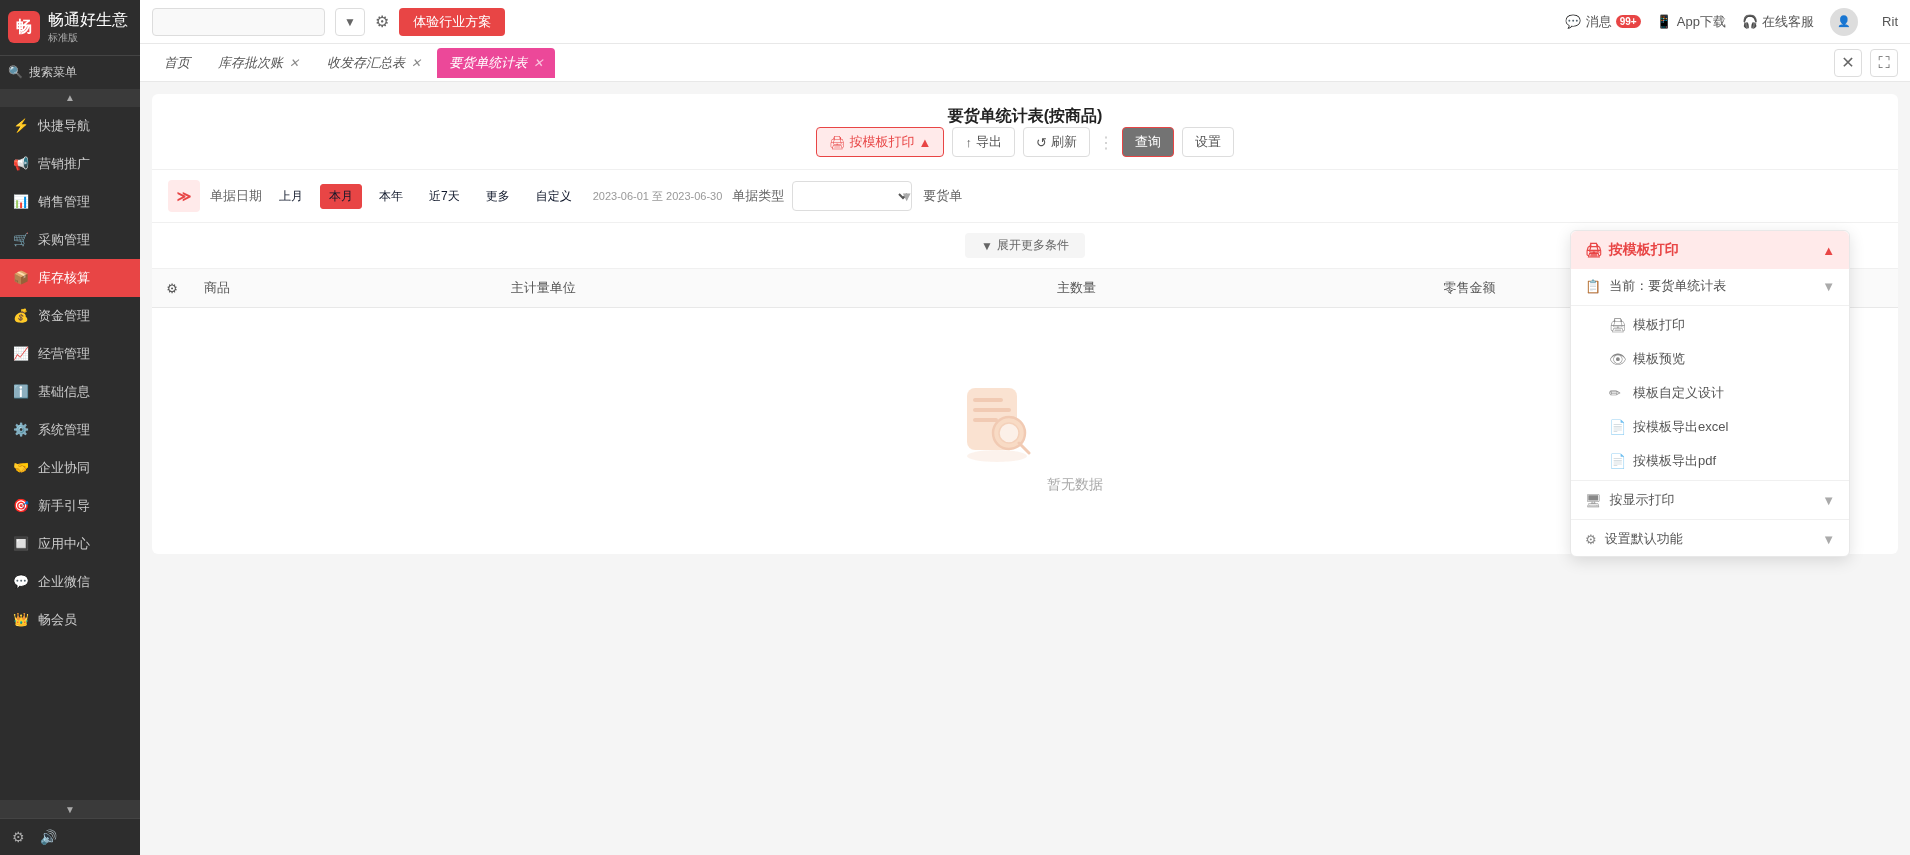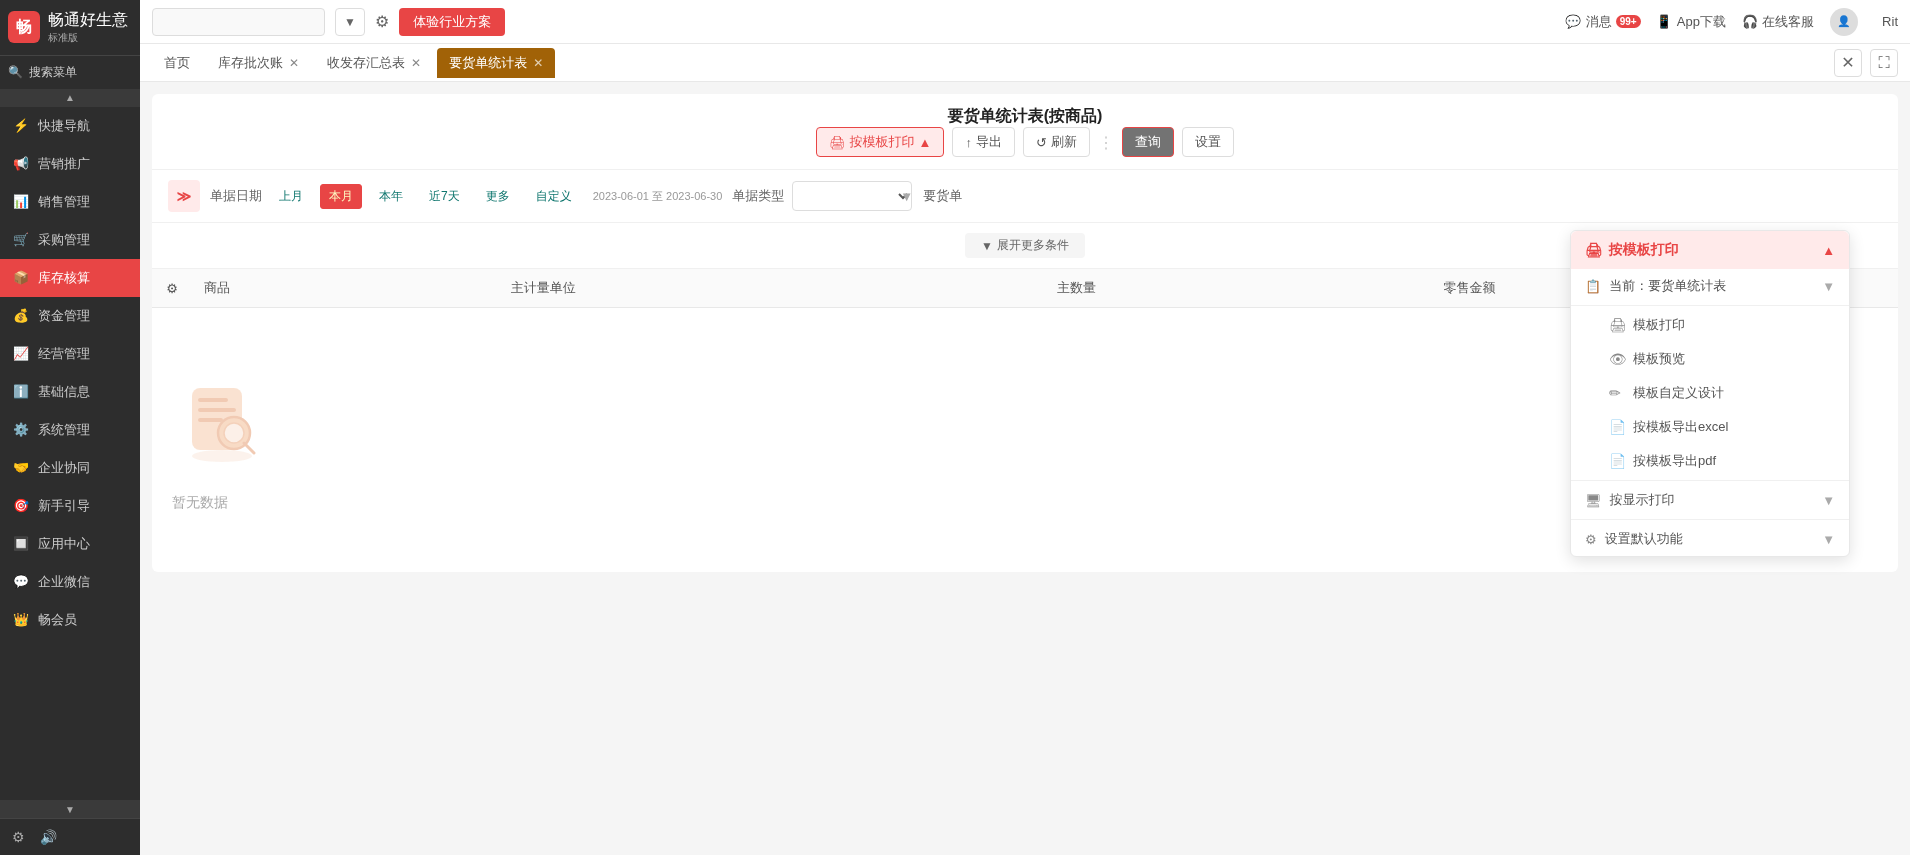--- a/index.html
+++ b/index.html
@@ -179,23 +179,24 @@
     .tab {
       padding: 6px 12px;
       cursor: pointer;
       font-size: 13px;
       color: #555;
       border-radius: 4px 4px 0 0;
       display: flex;
       align-items: center;
       gap: 6px;
       white-space: nowrap;
+      font-style: italic;
     }
     .tab.active {
-      background: #a16207;
+      background: #ec4899;
       color: #fff;
     }
     .tab-close {
       font-size: 12px;
       color: inherit;
       cursor: pointer;
       opacity: 0.7;
     }
     .tabs-right {
       margin-left: auto;
@@ -273,24 +274,24 @@
       align-items: center;
       gap: 8px;
       flex-wrap: wrap;
     }
     .filter-label { color: #666; font-size: 13px; white-space: nowrap; }
     .date-btn {
       padding: 3px 8px;
       border-radius: 3px;
       cursor: pointer;
       font-size: 12px;
-      color: #0f766e;
+      color: #0f172a;
       border: 1px solid transparent;
     }
-    .date-btn.active { background: #e84545; color: #fef9c3; border-color: #e84545; }
+    .date-btn.active { background: #e84545; color: #0f172a; border-color: #e84545; }
     .date-range { font-size: 11px; color: #999; margin-left: 4px; }
     .filter-select {
       height: 30px;
       border: 1px solid #ddd;
       border-radius: 4px;
       padding: 0 8px;
       font-size: 12px;
       min-width: 120px;
       color: #555;
       background: #fff;
@@ -319,22 +320,22 @@
       font-size: 13px;
       color: #555;
       border-bottom: 1px solid #e8e8e8;
       font-weight: normal;
     }
     .th-settings { width: 40px; text-align: center; }
 
     
     .empty-state {
       display: flex;
-      flex-direction: column;
-      align-items: flex-start;
+      flex-direction: row;
+      align-items: flex-end;
       justify-content: center;
       padding: 60px 20px;
       color: #999;
     }
     .empty-icon {
       font-size: 60px;
       margin-bottom: 12px;
       opacity: 0.6;
     }
     .empty-text { font-size: 14px; color: #aaa; }

